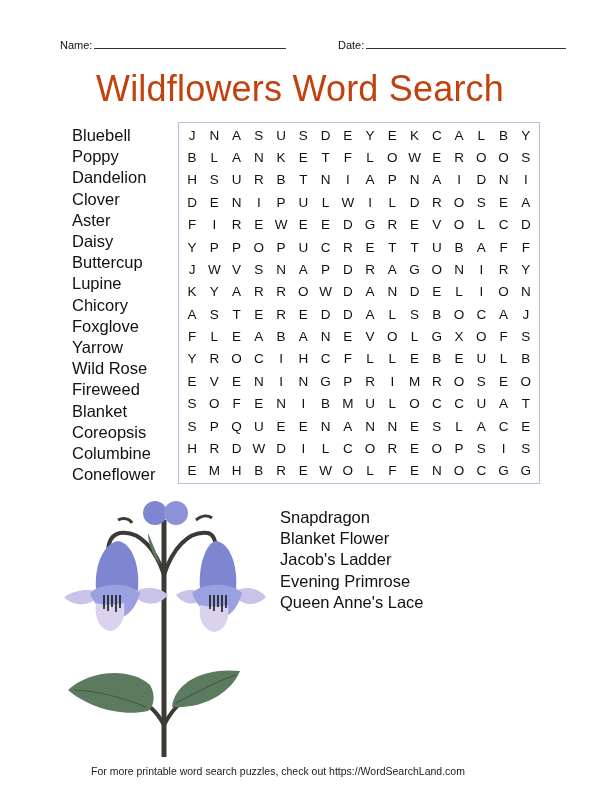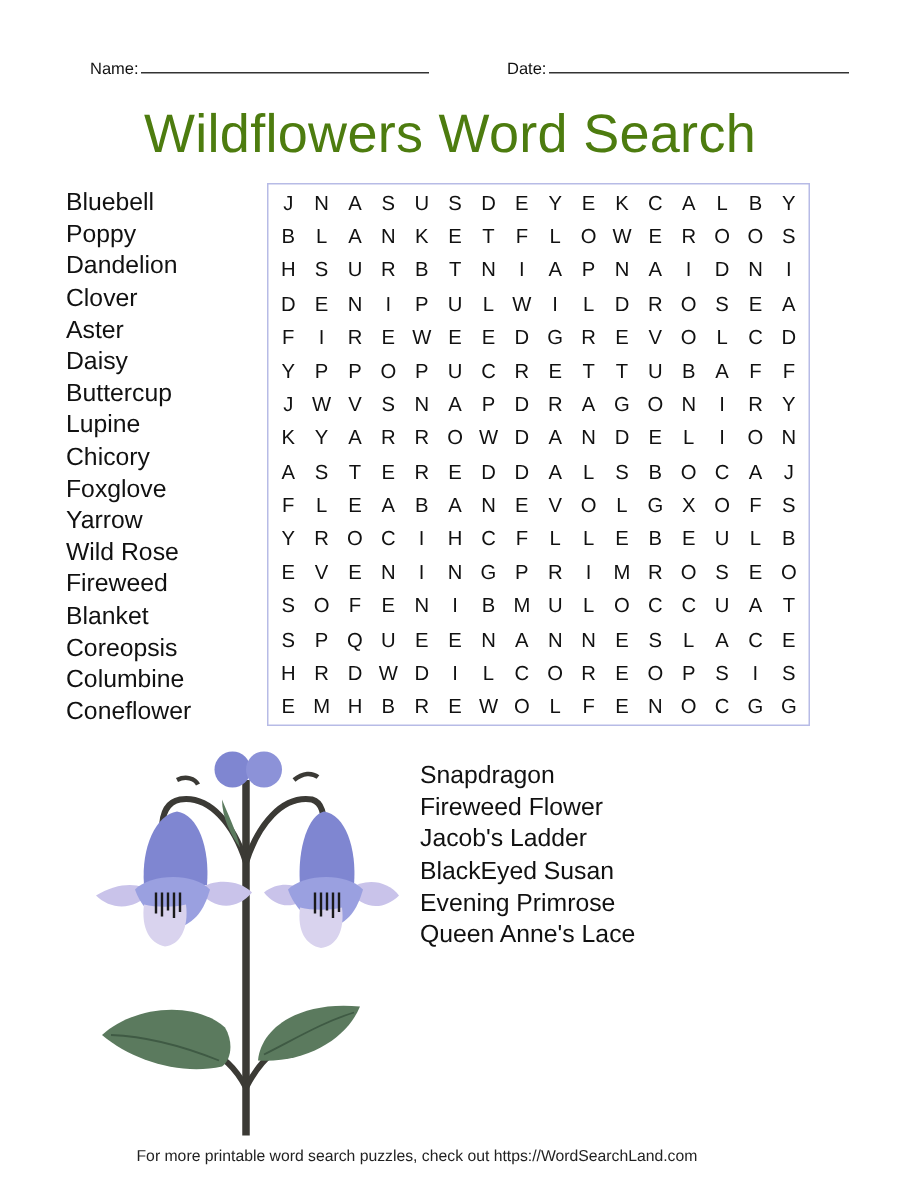--- a/index.html
+++ b/index.html
@@ -3,23 +3,23 @@
 <meta charset="utf-8">
 <style>
   html, body { margin:0; padding:0; background:#ffffff; }
   body { width:600px; height:800px; position:relative; overflow:hidden; font-family:"Liberation Sans", sans-serif; color:#111; }
   .hdr { position:absolute; top:38px; font-size:11px; color:#111; }
   .hdr .line { display:inline-block; border-bottom:1px solid #333; height:10px; vertical-align:baseline; margin-left:2px; }
   #name-field { left:60px; }
   #name-field .line { width:192px; }
   #date-field { left:311px;margin-left:27px; }
   #date-field .line { width:200px; }
-  .title { position:absolute; top:68px; left:0; width:600px; text-align:center; font-size:36px; color:#4d7c0f; letter-spacing:0.2px; }
+  .title { position:absolute; top:68px; left:0; width:600px; text-align:center; font-size:36px; color:#c2410c; letter-spacing:0.2px; }
   .wl { position:absolute; font-size:16.5px; line-height:21.2px; color:#111; }
-  #list1 { left:44px; top:125px; }
+  #list1 { left:72px; top:125px; }
   #list2 { left:280px; top:487px;margin-top:20px; }
   .grid { position:absolute; left:178px; top:122px; width:362px; height:362px; border:1px solid #b7bbe6; display:grid; grid-template-columns:repeat(16,1fr); grid-template-rows:repeat(17,1fr); box-sizing:border-box; padding:1px 2px 1px 2px; }
   .cell { display:flex; align-items:center; justify-content:center; font-size:13.5px; color:#111; }
   .footer { position:absolute; left:60px; top:765px; font-size:10.5px; color:#222;margin-left:31px; }
   .flower { position:absolute; left:60px; top:495px; width:210px; height:265px; }
 </style>
 </head>
 <body>
 
 <div id="name-field" class="hdr">
@@ -303,23 +303,22 @@
     <div class="cell">F</div>
     <div class="cell">E</div>
     <div class="cell">N</div>
     <div class="cell">O</div>
     <div class="cell">C</div>
     <div class="cell">G</div>
     <div class="cell">G</div>
   </div>
 <div id="list2" class="wl">
     <div>Snapdragon</div>
-    <div>Fireweed Flower</div>
+    <div>Blanket Flower</div>
     <div>Jacob's Ladder</div>
-    <div>BlackEyed Susan</div>
     <div>Evening Primrose</div>
     <div>Queen Anne's Lace</div>
   </div>
 
 <svg class="flower" viewBox="0 0 210 265" xmlns="http://www.w3.org/2000/svg">
 
   <path d="M104 25 L104 262" stroke="#3b3a35" stroke-width="5" fill="none"></path>
   <path d="M104 80 C96 55 80 35 60 38 C50 40 48 50 48 58" stroke="#3b3a35" stroke-width="4" fill="none"></path>
   <path d="M104 80 C112 55 128 35 148 38 C155 40 156 48 156 58" stroke="#3b3a35" stroke-width="4" fill="none"></path>
   <path d="M104 230 C96 215 88 210 80 205" stroke="#3b3a35" stroke-width="4" fill="none"></path>

